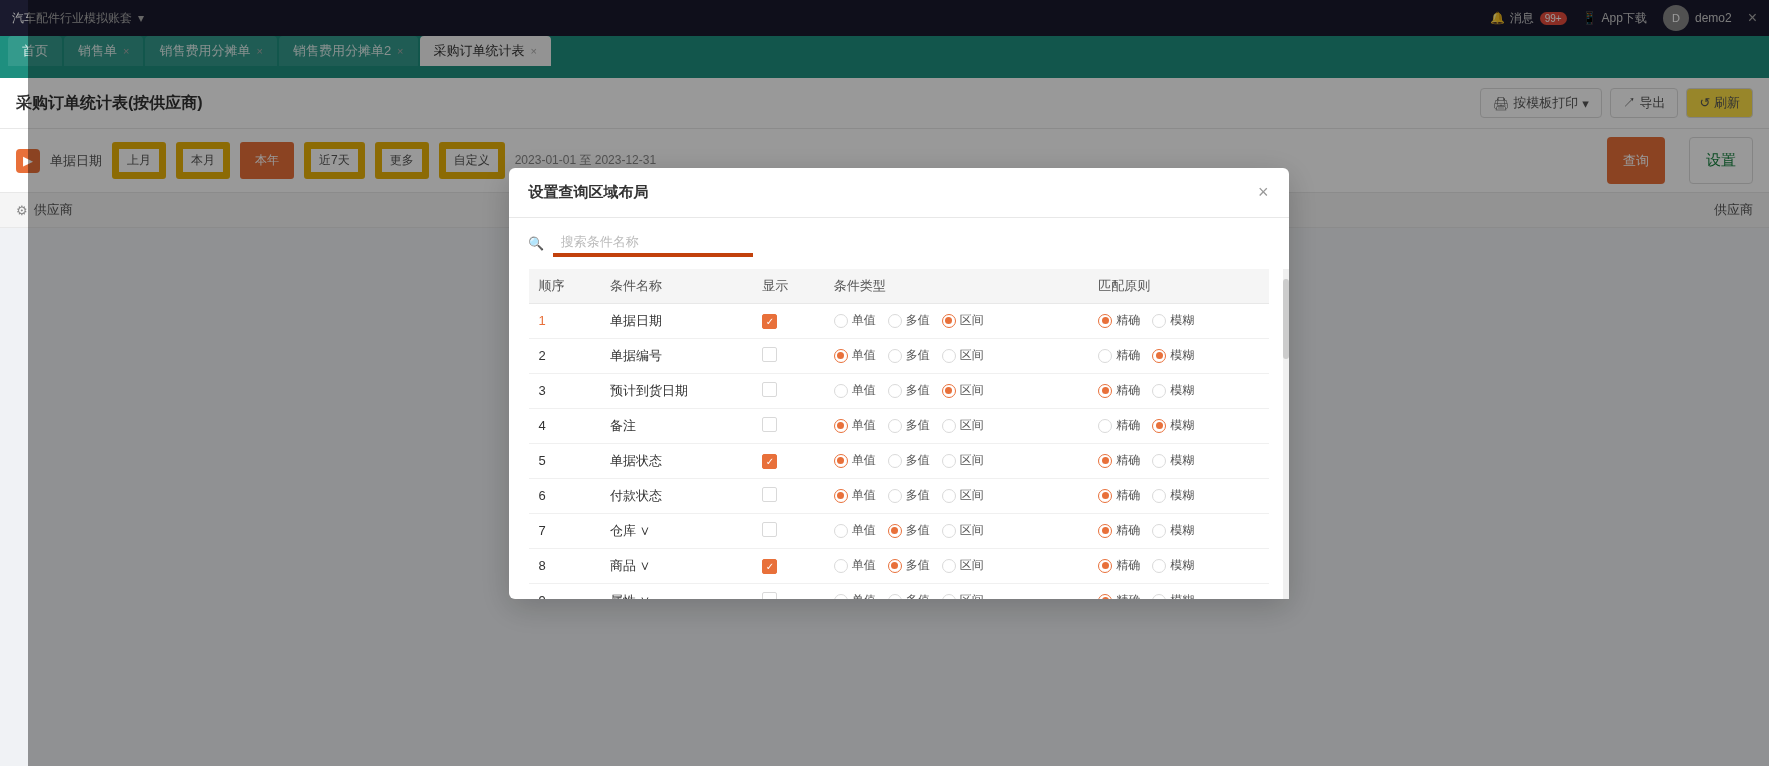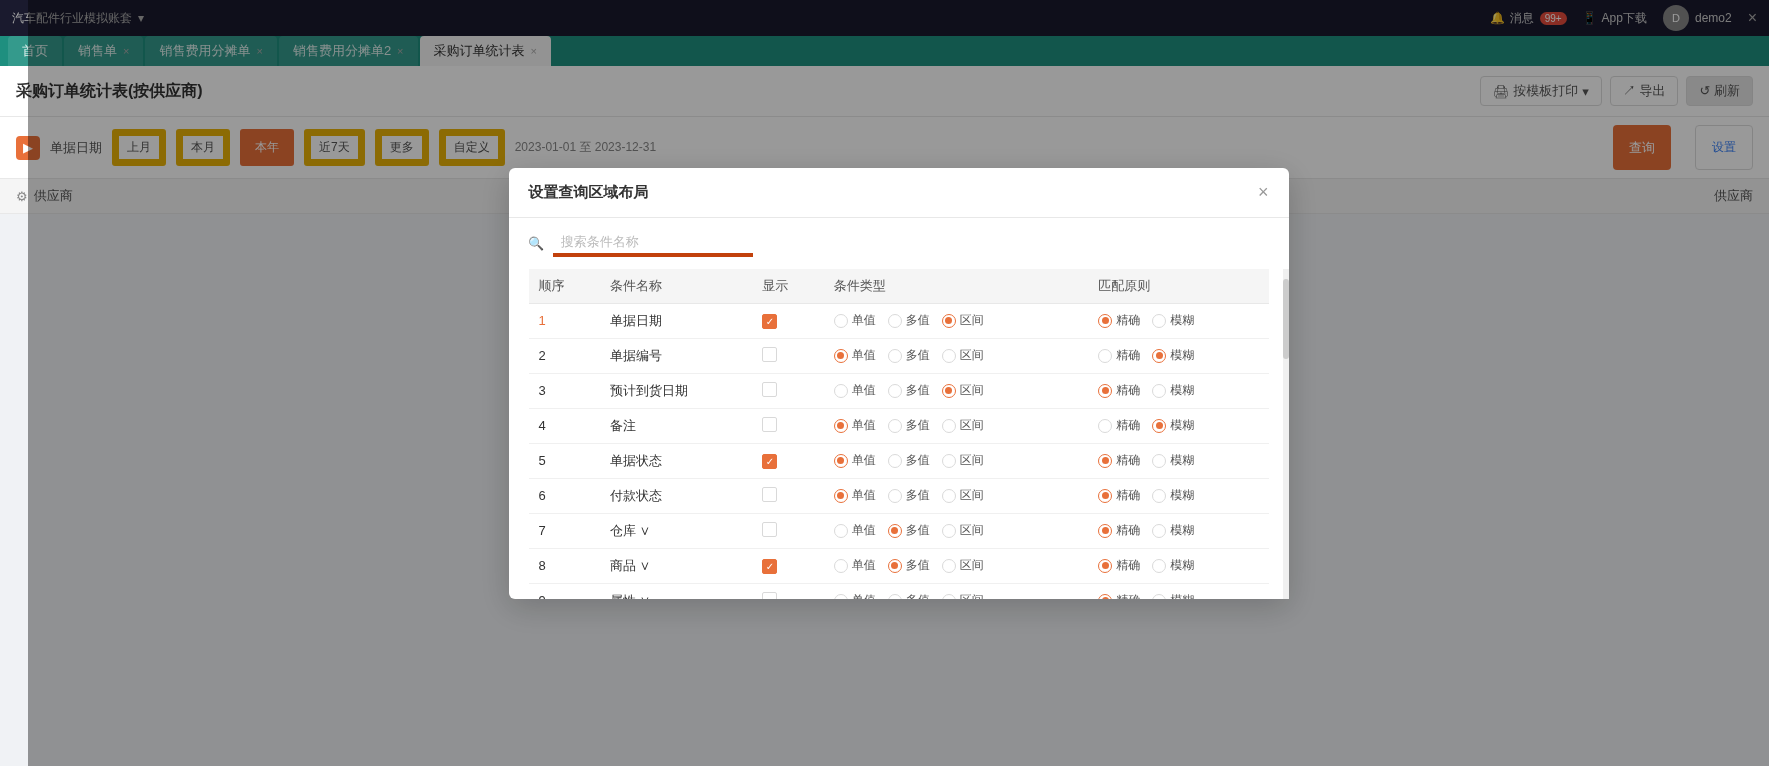--- a/index.html
+++ b/index.html
@@ -18,25 +18,25 @@
     .top-bar-left { font-size: 12px; color: #aaa; display: flex; align-items: center; gap: 6px; }
     .top-bar-right { display: flex; align-items: center; gap: 16px; font-size: 12px; }
     .badge-red {
       background: #e74c3c; color: white; border-radius: 10px;
       padding: 1px 5px; font-size: 10px; margin-left: 2px;
     }
     .avatar { width: 26px; height: 26px; border-radius: 50%; background: #888; display: inline-flex; align-items: center; justify-content: center; color: white; font-size: 11px; }
 
     
     .tab-bar {
-      height: 30px;
+      height: 42px;
       background: #1e8f7f;
       display: flex;
       align-items: flex-end;
-      padding: 0 8px;
+      padding: 12px 8px;
       gap: 2px;
     }
     .tab-item {
       padding: 6px 14px;
       border-radius: 4px 4px 0 0;
       font-size: 13px;
       cursor: pointer;
       display: flex;
       align-items: center;
       gap: 6px;
@@ -52,38 +52,38 @@
       padding: 10px 16px;
       display: flex;
       align-items: center;
       justify-content: space-between;
       border-bottom: 1px solid #e8e8e8;
     }
     .page-title { font-size: 16px; font-weight: bold; color: #333; }
     .header-actions { display: flex; align-items: center; gap: 8px; }
     .btn-print { padding: 5px 12px; border: 1px solid #ddd; border-radius: 4px; background: white; cursor: pointer; font-size: 13px; color: #555; display: flex; align-items: center; gap: 4px; }
     .btn-export { padding: 5px 12px; border: 1px solid #ddd; border-radius: 4px; background: white; cursor: pointer; font-size: 13px; color: #555; }
-    .btn-refresh { padding: 5px 12px; border: 1px solid #ddd; border-radius: 4px; background: #e5e5e5; cursor: pointer; font-size: 13px; color: #555; }
+    .btn-refresh { padding: 5px 12px; border: 1px solid #ddd; border-radius: 4px; background: #fde047; cursor: pointer; font-size: 13px; color: #555; }
 
     
     .filter-bar {
       background: #fff;
       padding: 8px 16px;
       display: flex;
       align-items: center;
       gap: 10px;
       border-bottom: 1px solid #e8e8e8;
     }
     .filter-toggle { width: 24px; height: 24px; background: #e8703a; color: white; border-radius: 4px; display: flex; align-items: center; justify-content: center; cursor: pointer; }
     .filter-label { color: #555; font-size: 13px; }
     .filter-date-range { font-size: 12px; color: #888; }
     .date-btn { padding: 3px 8px; border: 7px solid #eab308; border-radius: 3px; background: white; cursor: pointer; font-size: 12px; color: #555; }
     .date-btn.active { background: #e8703a; color: white; border-color: #e8703a; }
     .btn-query { padding: 5px 16px; background: #e8703a; color: white; border: none; border-radius: 4px; cursor: pointer; font-size: 13px; }
-    .btn-setting { padding: 13px 16px; background: white; color: #3b82f6; border: 1px solid #ddd; border-radius: 4px; cursor: pointer; font-size: 12px; }
+    .btn-setting { padding: 13px 16px; background: white; color: #15803d; border: 1px solid #ddd; border-radius: 4px; cursor: pointer; font-size: 15px; }
 
     
     .table-header {
       background: #f5f5f5;
       padding: 8px 16px;
       display: flex;
       align-items: center;
       gap: 6px;
       border-bottom: 1px solid #e8e8e8;
     }

